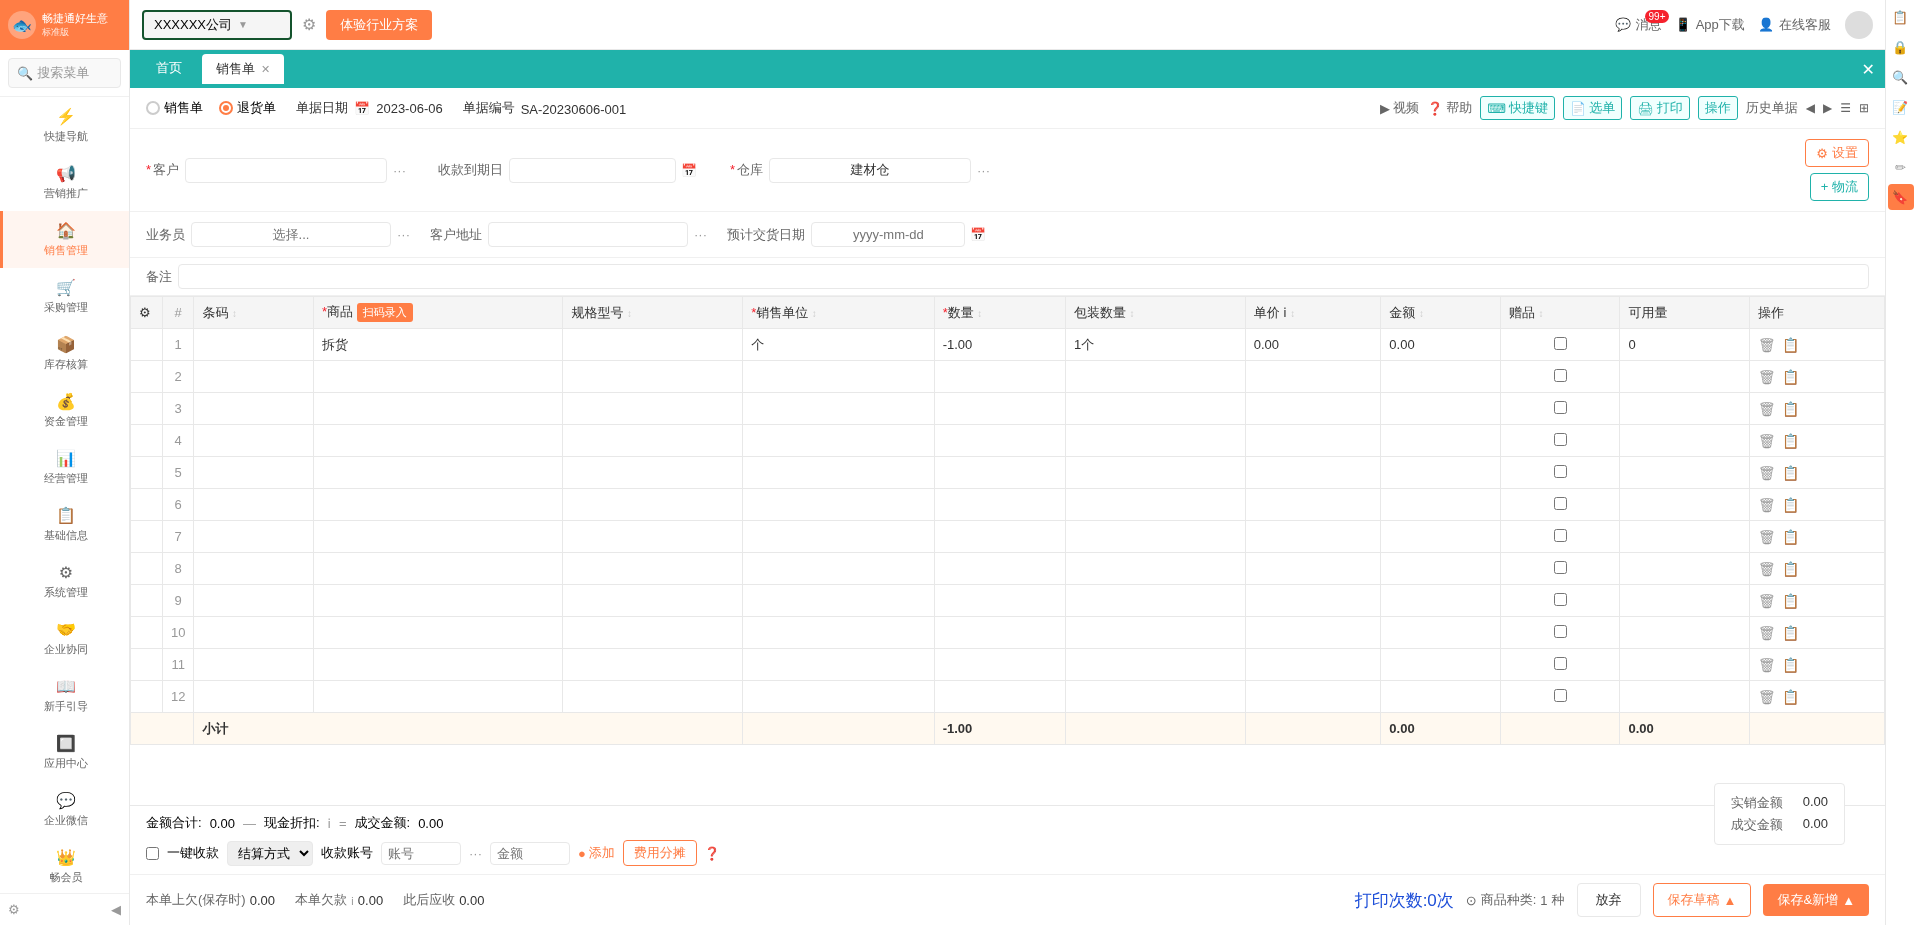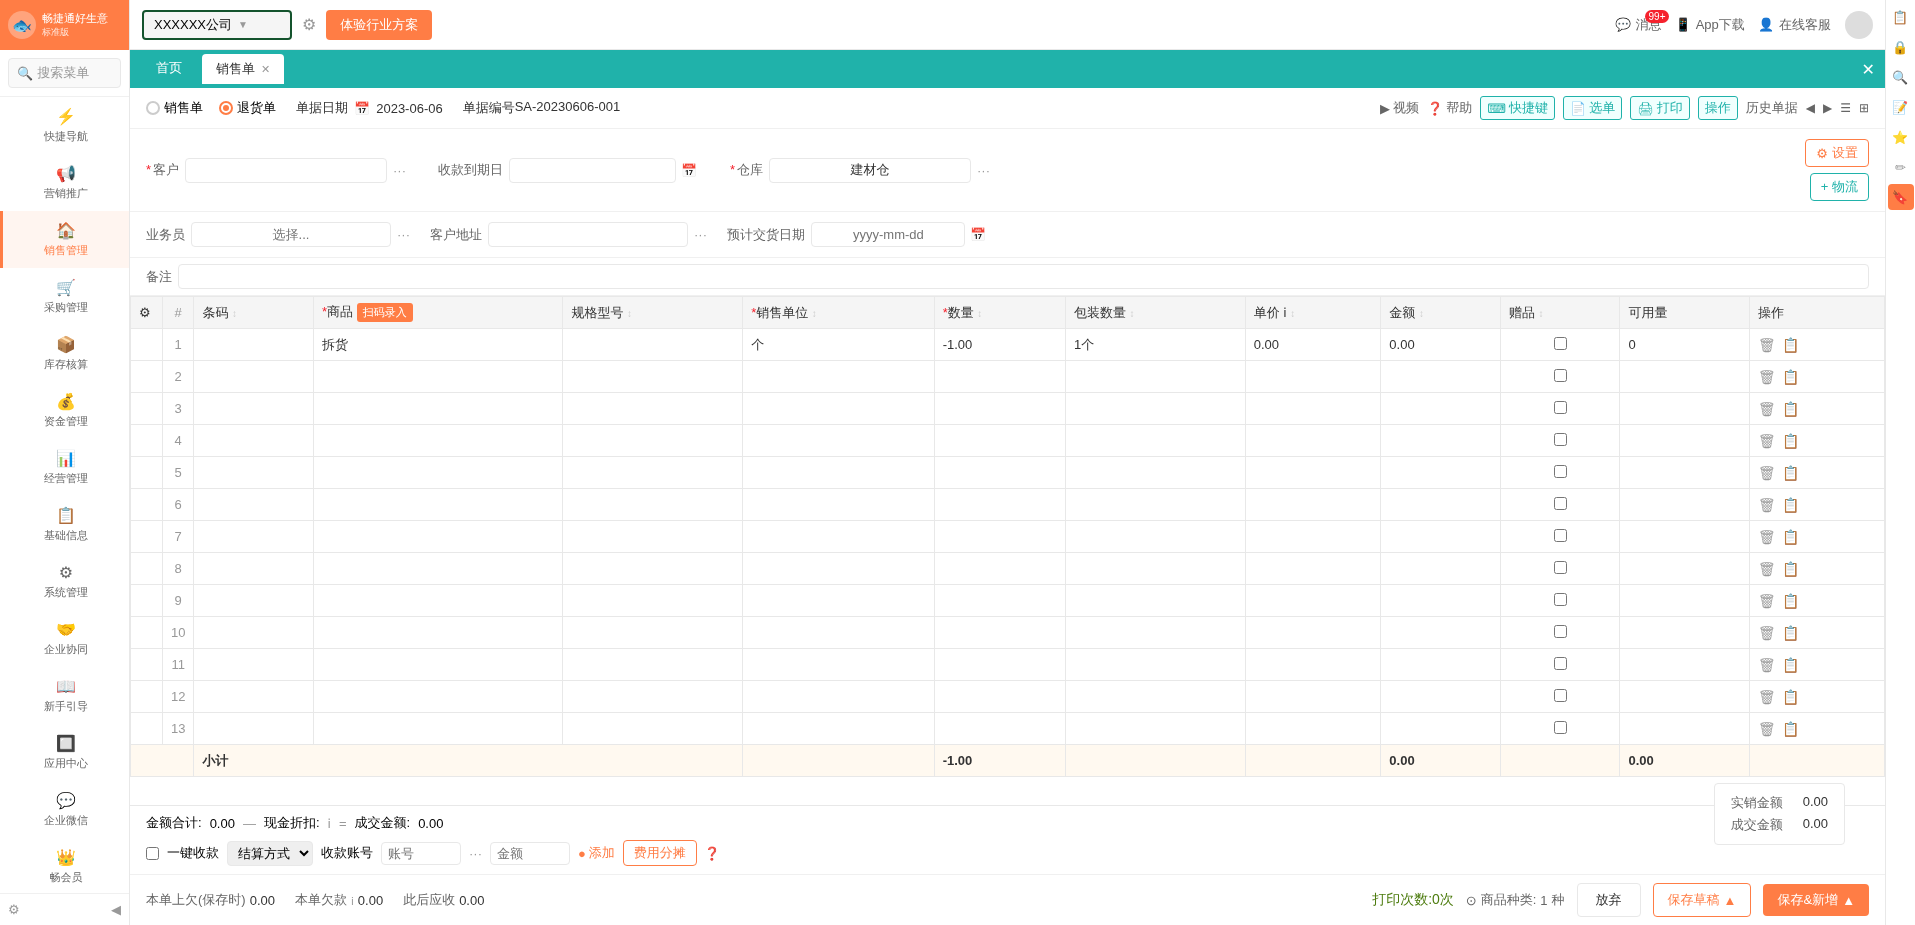--- a/index.html
+++ b/index.html
@@ -44,21 +44,21 @@
 
     
     .form-area { background: #fff; padding: 0; flex-shrink: 0; }
     .form-header { display: flex; align-items: center; padding: 8px 16px; border-bottom: 1px solid #f0f0f0; gap: 20px; }
     .radio-group { display: flex; gap: 16px; align-items: center; }
     .radio-item { display: flex; align-items: center; gap: 4px; cursor: pointer; }
     .radio-dot { width: 14px; height: 14px; border-radius: 50%; border: 2px solid #ccc; display: flex; align-items: center; justify-content: center; }
     .radio-dot.active { border-color: #ff7d45; }
     .radio-dot.active::after { content: ''; width: 6px; height: 6px; border-radius: 50%; background: #ff7d45; }
     .form-header-date { display: flex; align-items: center; gap: 6px; color: #333; }
-    .form-header-sn { display: flex; align-items: flex-start; gap: 0; color: #333; }
+    .form-header-sn { display: flex; align-items: flex-end; gap: 6px; color: #333; }
     .form-header-actions { margin-left: auto; display: flex; align-items: center; gap: 8px; color: #666; font-size: 12px; }
     .action-btn { display: flex; align-items: center; gap: 3px; cursor: pointer; color: #20b2aa; background: #f0fffe; border: 1px solid #20b2aa; border-radius: 3px; padding: 2px 6px; font-size: 12px; }
 
     .form-body { padding: 10px 16px; display: flex; gap: 20px; border-bottom: 1px solid #f0f0f0; }
     .form-row { display: flex; gap: 32px; flex-wrap: wrap; flex: 1; }
     .form-field { display: flex; align-items: center; gap: 6px; min-width: 260px; }
     .form-label { color: #666; white-space: nowrap; }
     .form-label.required::before { content: '*'; color: #f5222d; margin-right: 2px; }
     .form-input { flex: 1; border: 1px solid #e8e8e8; border-radius: 4px; padding: 4px 8px; color: #333; min-width: 120px; background: #fff; text-align: center; }
     .form-input.placeholder { color: #ccc; }
@@ -88,21 +88,21 @@
     
     .footer-area { background: #fff; border-top: 1px solid #e8e8e8; padding: 8px 16px; flex-shrink: 0; }
     .footer-summary { display: flex; align-items: center; gap: 8px; margin-bottom: 8px; }
     .footer-payment { display: flex; align-items: center; gap: 8px; }
     .payment-checkbox { cursor: pointer; }
     .footer-bottom { background: #fff; padding: 8px 16px; border-top: 1px solid #f0f0f0; display: flex; align-items: center; gap: 16px; flex-shrink: 0; }
     .footer-stats { display: flex; gap: 20px; align-items: center; flex: 1; }
     .stat-item { display: flex; align-items: center; gap: 4px; color: #333; }
     .stat-label { color: #666; }
     .footer-right { display: flex; align-items: center; gap: 12px; }
-    .print-info { color: #4d7c0f; font-size: 14px; }
+    .print-info { color: #1d4ed8; font-size: 17px; }
     .product-type { display: flex; align-items: center; gap: 4px; color: #666; font-size: 12px; }
     .btn-abandon { border: 1px solid #e8e8e8; background: #fff; color: #333; border-radius: 4px; padding: 7px 18px; cursor: pointer; }
     .btn-draft { border: 1px solid #ff7d45; background: #fff; color: #ff7d45; border-radius: 4px; padding: 7px 14px; cursor: pointer; display: flex; align-items: center; gap: 4px; }
     .btn-save { background: #ff7d45; color: #fff; border: none; border-radius: 4px; padding: 7px 14px; cursor: pointer; display: flex; align-items: center; gap: 4px; }
 
     
     .right-sidebar { width: 30px; background: #fff; border-left: 1px solid #e8e8e8; display: flex; flex-direction: column; align-items: center; padding: 4px 0; gap: 4px; flex-shrink: 0; }
     .rs-icon { width: 26px; height: 26px; border-radius: 4px; display: flex; align-items: center; justify-content: center; color: #999; cursor: pointer; font-size: 13px; }
     .rs-icon.active { background: #ff7d45; color: #fff; }
 
@@ -630,42 +630,20 @@
       <input type="checkbox" style="">
     </td>
     <td></td>
     <td>
       <div class="action-icons">
         <span class="icon-btn">🗑</span>
         <span class="icon-btn">📋</span>
       </div>
     </td>
   </tr>
-            <tr>
-    <td class="col-settings"></td>
-    <td class="row-num">13</td>
-    <td></td>
-    <td></td>
-    <td></td>
-    <td></td>
-    <td class=""></td>
-    <td></td>
-    <td></td>
-    <td></td>
-    <td class="checkbox-cell">
-      <input type="checkbox" style="">
-    </td>
-    <td></td>
-    <td>
-      <div class="action-icons">
-        <span class="icon-btn">🗑</span>
-        <span class="icon-btn">📋</span>
-      </div>
-    </td>
-  </tr>
           </tbody>
         <tfoot>
           <tr class="subtotal-row">
             <td colspan="2"></td>
             <td colspan="3">小计</td>
             <td></td>
             <td class="negative">-1.00</td>
             <td></td>
             <td></td>
             <td>0.00</td>

